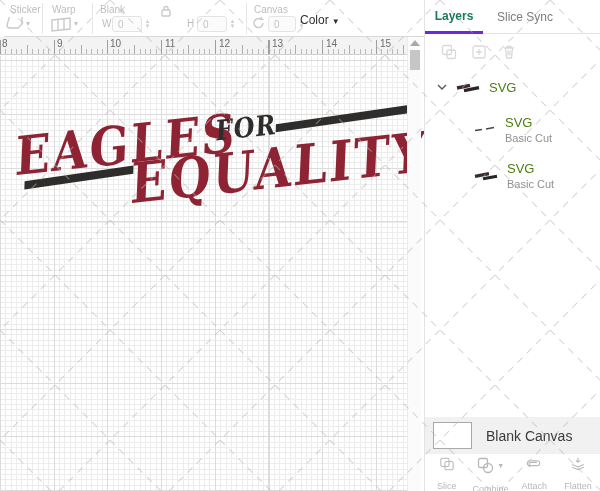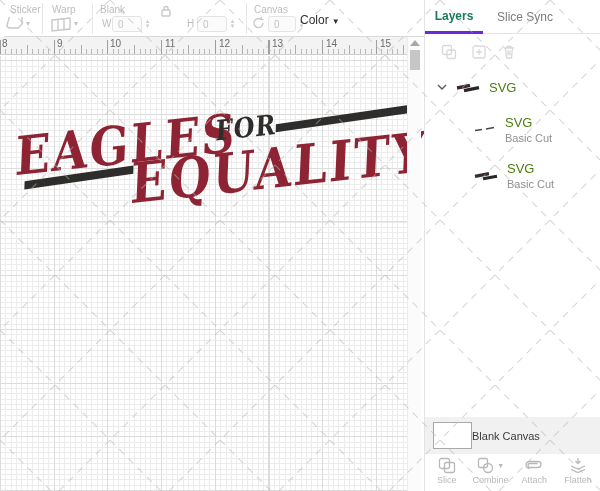--- a/index.html
+++ b/index.html
@@ -84,28 +84,28 @@
   .layer-child { padding-left:48px; gap:8px; height:34px; margin-top:12px; }
   .chev { width:10px; height:10px; }
   .thumb { flex:0 0 auto; }
   .lname { font-size:13px; color:#4d7c0f; }
   .lsub  { font-size:11px; color:#919191; margin-top:2px; }
   .ltext { display:flex; flex-direction:column; justify-content:center; }
 
   .blank-row { position:absolute; left:0; right:0; bottom:37px; height:37px; background:#f1f1f1;
                display:flex; align-items:center; cursor:pointer; }
   .swatch { width:39px; height:27px; background:#fff; border:1px solid #a8a8a8; margin-left:8px; }
-  .blank-label { font-size:11px; color:#3a3a3a; }
+  .blank-label { font-size:14px; color:#3a3a3a; margin-left:14px; }
 
   .actions { position:absolute; left:0; right:0; bottom:0; height:37px; background:#fff;
              display:flex; }
   .action { flex:1; display:flex; flex-direction:column; align-items:center;
             justify-content:flex-start; padding-top:3px; cursor:pointer; }
   .action svg { stroke:#b8b8b8; fill:none; stroke-width:1.3; }
-  .action .alabel { font-size:9px; color:#b8b8b8; margin-top:1px; }
+  .action .alabel { font-size:9px; color:#b8b8b8; margin-top:10px; }
   .combine-wrap { display:flex; align-items:center; gap:2px; }
   .combine-caret { font-size:7px; color:#b8b8b8; }
 </style>
 </head>
 <body>
 
 <div id="screen">
 
   <div class="toolbar">
     <span class="tb-label" style="left:6px">Sticker</span>

